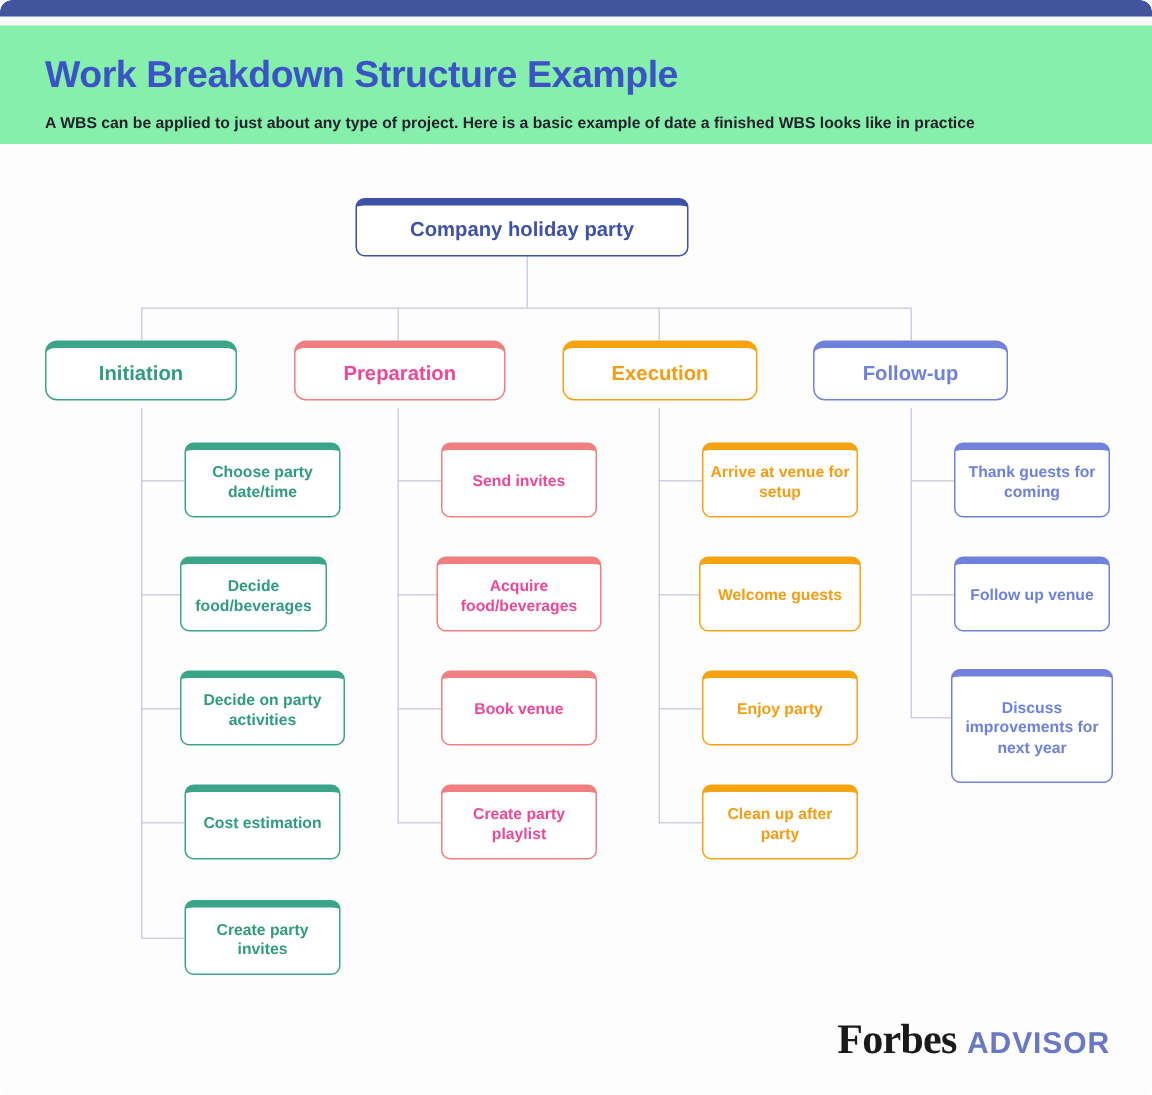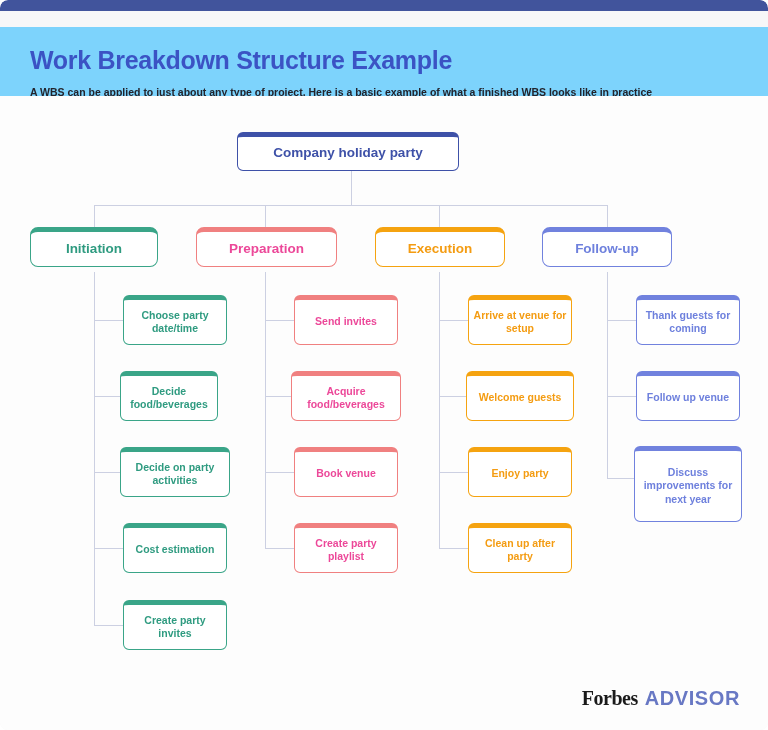--- a/index.html
+++ b/index.html
@@ -26,24 +26,24 @@
     position: absolute;
     left: 0; top: 0;
     width: 768px;
     height: 11px;
     background: #41549C;
     border-top-left-radius: 8px;
     border-top-right-radius: 8px;
   }
   .header {
     position: absolute;
-    left: 0; top: 27px;
+    left: 0; top: 17px;
     width: 768px;
     height: 84px;
-    background: #7dd3fc;
+    background: #86efac;
     border-bottom: 1px solid #ebebee;
     box-sizing: border-box;
   }
   .title {
     position: absolute;
     left: 30px; top: 19px;
     font-size: 25px;
     font-weight: bold;
     color: #3B53C4;
     letter-spacing: -0.3px;
@@ -117,42 +117,42 @@
     position: absolute;
     right: 28px;
     bottom: 20px;
     display: flex;
     align-items: baseline;
     gap: 7px;
   }
   .forbes {
     font-family: "Liberation Serif", serif;
     font-weight: bold;
-    font-size: 20px;
+    font-size: 28px;
     color: #1a1a1a;
     letter-spacing: -0.5px;
   }
   .advisor {
     font-family: "Liberation Sans", sans-serif;
     font-weight: bold;
     font-size: 20px;
     color: #6878C4;
     letter-spacing: 0.6px;
   }
 </style>
 </head>
 <body>
 
 <div class="page">
 
   <div class="topbar"></div>
 
   <div class="header">
     <div class="title">Work Breakdown Structure Example</div>
-    <div class="subtitle">A WBS can be applied to just about any type of project. Here is a basic example of what a finished WBS looks like in practice</div>
+    <div class="subtitle">A WBS can be applied to just about any type of project. Here is a basic example of date a finished WBS looks like in practice</div>
   </div>
 
   <div class="canvas">
 
     <div class="ln ln-v" style="left:351px; top:74px; height:36px;"></div>
     <div class="ln ln-h" style="left:94px; top:109px; width:513px;"></div>
     <div class="ln ln-v" style="left:94px; top:109px; height:22px;"></div>
     <div class="ln ln-v" style="left:265px; top:109px; height:22px;"></div>
     <div class="ln ln-v" style="left:439px; top:109px; height:22px;"></div>
     <div class="ln ln-v" style="left:607px; top:109px; height:22px;"></div>

